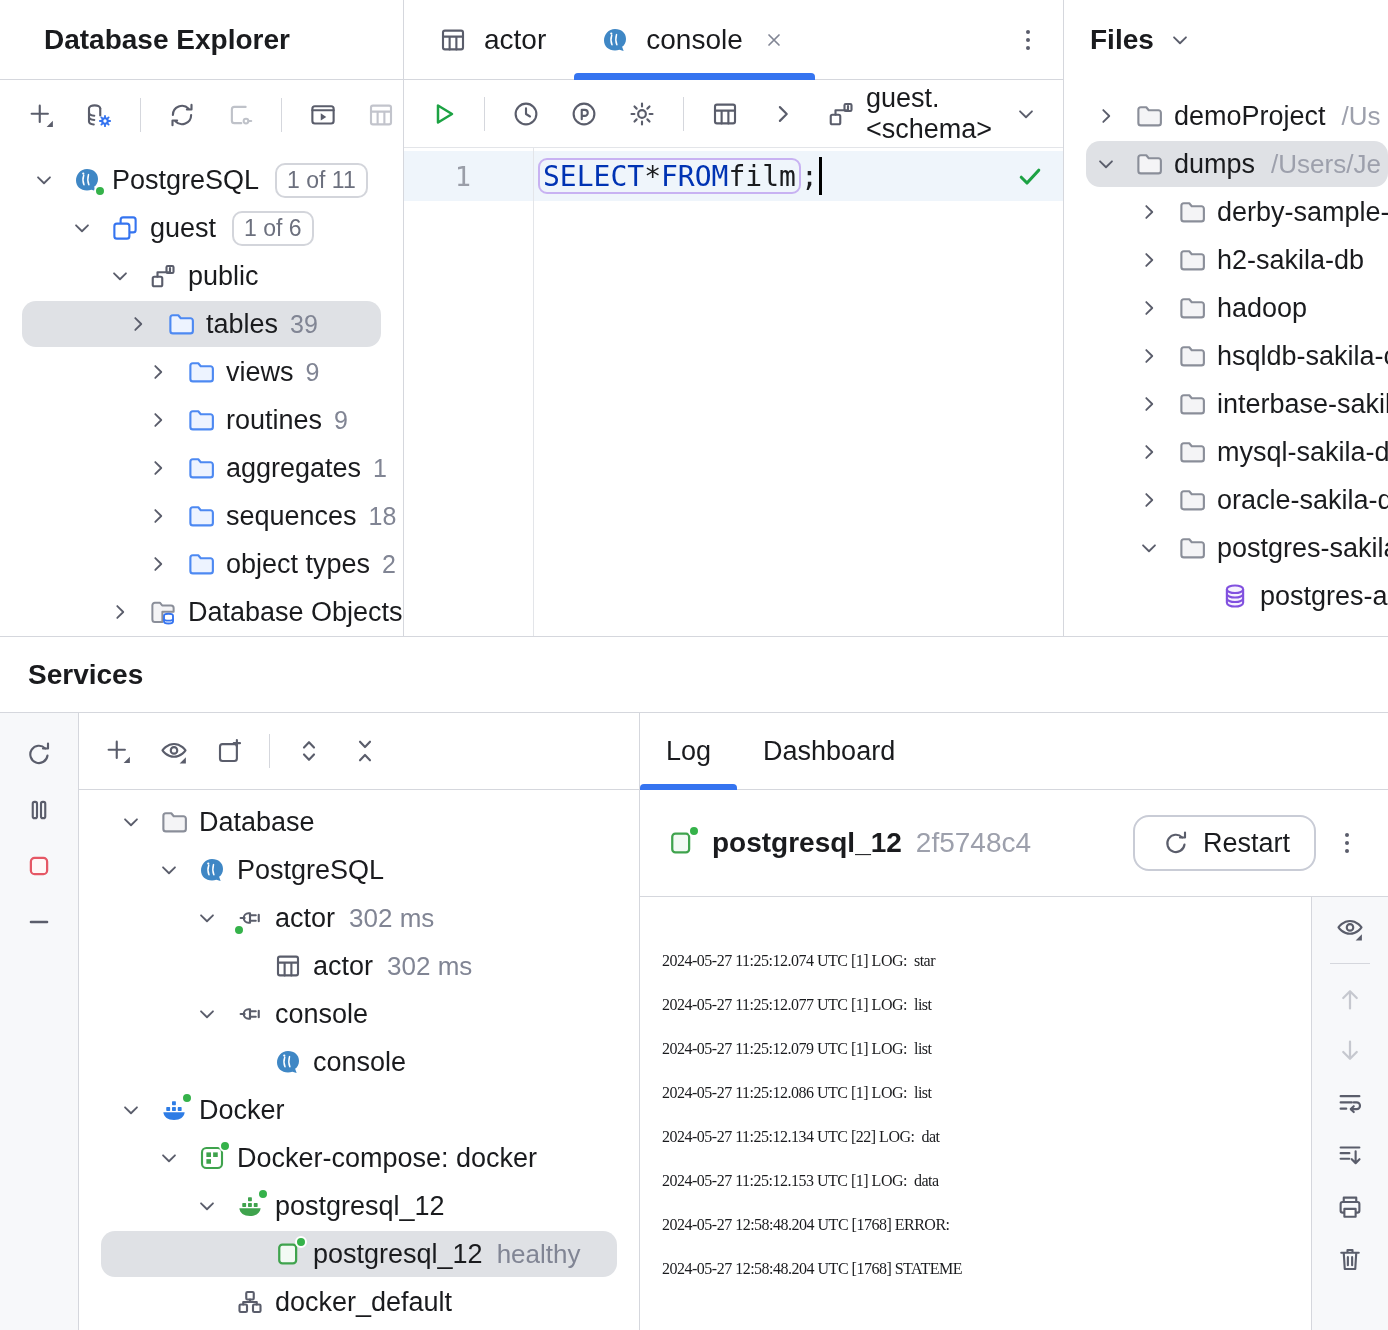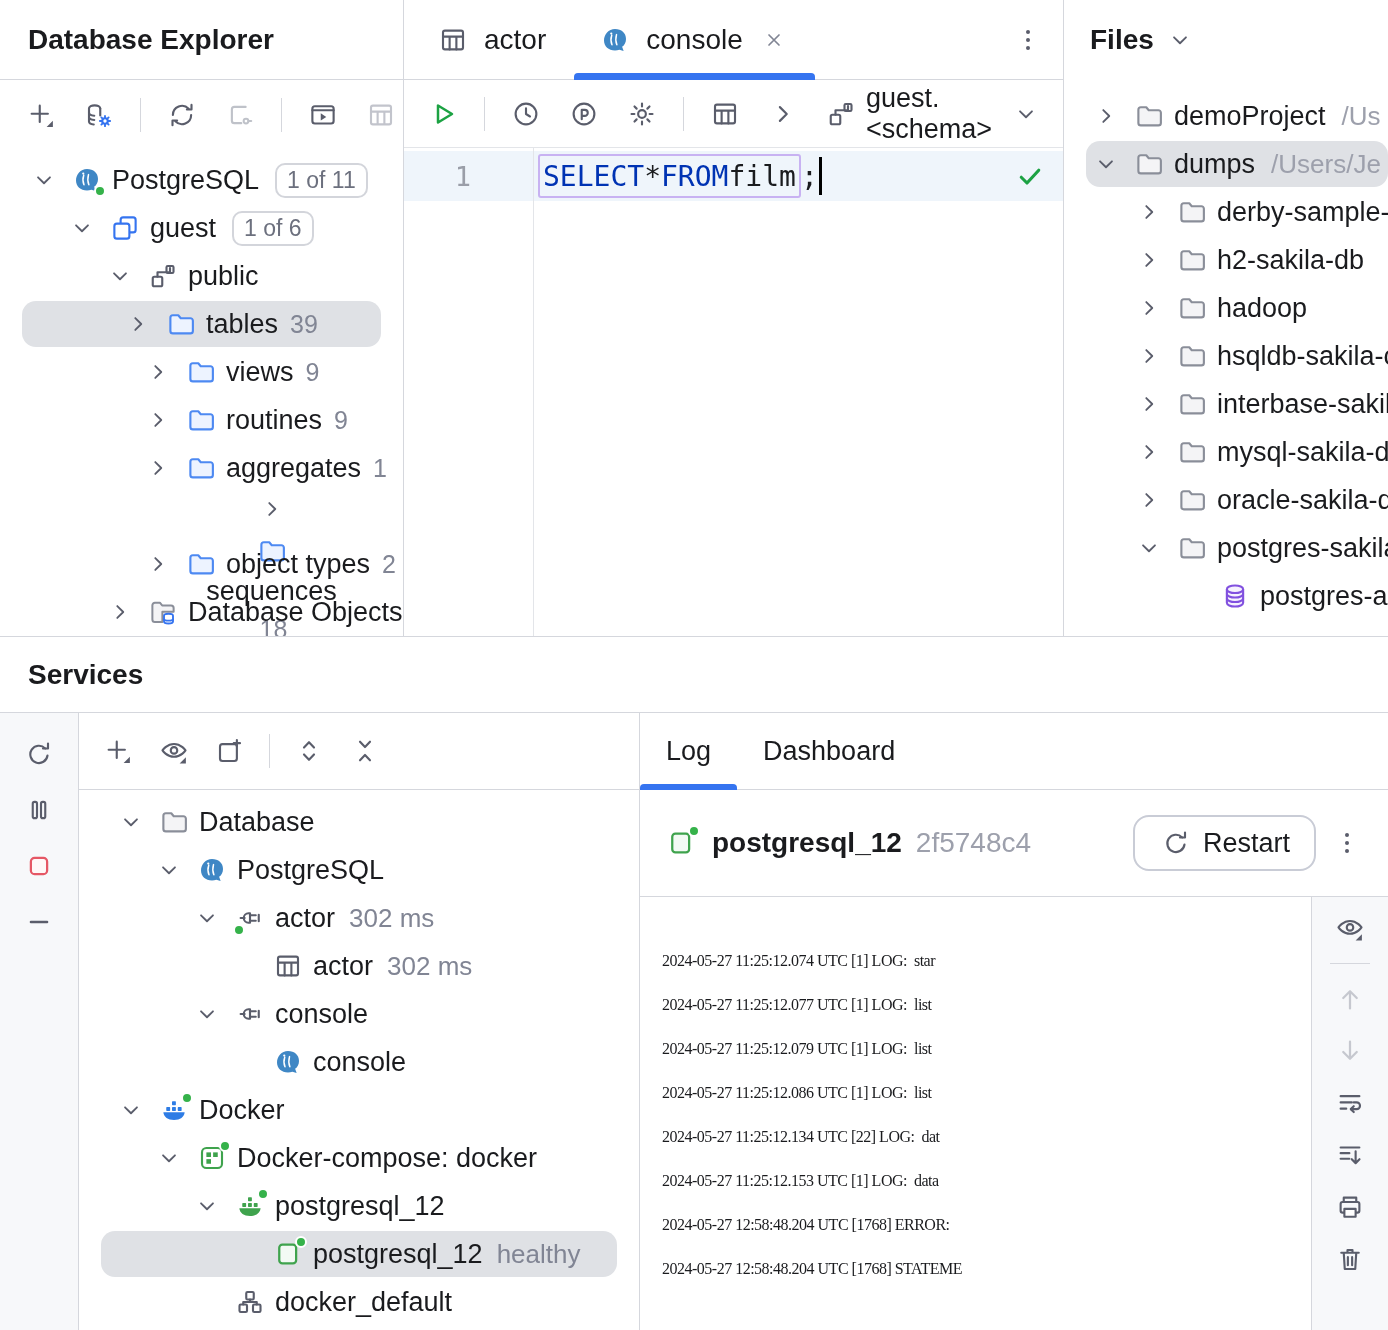--- a/index.html
+++ b/index.html
@@ -21,21 +21,21 @@
   .icon svg{width:30px;height:30px}
   .icon .dot{position:absolute;width:12px;height:12px;border-radius:50%;background:#35B24A;border:2px solid #fff}
   .dot.tr{top:-1px;right:-2px}.dot.br{bottom:0;right:-2px}.dot.bl{bottom:-1px;left:0}
   .chev{width:36px;height:34px;display:inline-flex;align-items:center;justify-content:center;flex:none}
   .chev svg{width:26px;height:26px}
   .vsep{width:1px;height:34px;background:var(--border);flex:none}
   .app{width:1388px;height:1330px;display:flex;flex-direction:column}
   
   .top{height:637px;display:flex;border-bottom:1px solid var(--border);min-height:0}
   .dbx{width:404px;flex:none;border-right:1px solid var(--border);display:flex;flex-direction:column;overflow:hidden}
-  .panel-header{height:80px;flex:none;display:flex;align-items:center;gap:12px;padding:0 28px;font-weight:700;font-size:28px}
+  .panel-header{height:80px;flex:none;display:flex;align-items:center;gap:12px;padding:0 44px;font-weight:700;font-size:28px}
   .dbx .panel-header{border-bottom:1px solid var(--border)}
   .dbx-toolbar{height:70px;flex:none;display:flex;align-items:center;gap:24px;padding:0 24px}
   .tree{flex:1;padding-top:6px;overflow:hidden}
   .row{height:48px;display:flex;align-items:center;gap:8px;white-space:nowrap;position:relative;z-index:0}
   .row.selected::before{content:"";position:absolute;left:22px;right:22px;top:1px;bottom:1px;background:var(--sel);border-radius:14px;z-index:-1}
   .files .row.selected::before{right:0;left:22px}
   .row .lbl{font-size:27px}
   .count{color:var(--gray);font-size:25px;margin-left:4px}
   .meta{color:var(--gray);font-size:26px;margin-left:6px}
   .path{color:var(--gray-lt);font-size:26px;margin-left:8px}
@@ -48,21 +48,21 @@
   .tab .tclose svg{width:24px;height:24px}
   .tabbar-kebab{margin-left:auto;align-self:center;margin-right:18px}
   .ed-toolbar{height:68px;flex:none;border-bottom:1px solid var(--border-lt);display:flex;align-items:center;gap:24px;padding:0 22px}
   .schema-switch{margin-left:auto;display:flex;align-items:center;gap:8px;font-size:27px}
   .schema-switch .chev{width:30px}
   .code{flex:1;position:relative;font-family:"DejaVu Sans Mono",monospace}
   .gutter-col{position:absolute;left:0;top:0;bottom:0;width:130px;border-right:1px solid var(--border-lt)}
   .line-hl{position:absolute;left:0;right:0;top:3px;height:50px;background:#EFF5FB}
   .line-num{position:absolute;left:0;top:3px;width:118px;height:50px;display:flex;align-items:center;justify-content:center;color:#9A9EA8;font-size:27px}
   .code-text{position:absolute;left:134px;top:3px;height:50px;display:flex;align-items:center;font-size:28px}
-  .stmt-box{display:inline-flex;align-items:center;border:2px solid #C8B2F2;border-radius:3px;padding:3px 3px;height:44px}
+  .stmt-box{display:inline-flex;align-items:center;border:2px solid #C8B2F2;border-radius:9px;padding:3px 3px;height:36px}
   .kw{color:#0033B3}
   .caret{display:inline-block;width:3px;height:38px;background:#000;margin-left:1px}
   .line-check{position:absolute;right:16px;top:11px}
   
   .files{flex:1;display:flex;flex-direction:column;min-width:0;overflow:hidden}
   .files .panel-header{padding-left:26px}
   .files .panel-header .chev{width:28px}
   .files .tree{padding-top:12px}
   
   .services{flex:1;display:flex;flex-direction:column;min-height:0}
@@ -241,21 +241,21 @@
               </svg>
             </span>
             <span class="icon">
               <svg viewBox="0 0 24 24">
                 <path d="M3.5 7a2 2 0 012-2h4.3l2 2.4h7.7a2 2 0 012 2v8.1a2 2 0 01-2 2h-14a2 2 0 01-2-2z" fill="#EDF3FF" stroke="#4D89F2" stroke-width="1.7" stroke-linejoin="round"></path>
               </svg>
             </span>
             <span class="lbl">aggregates</span>
             <span class="count">1</span>
           </div>
-          <div class="row" style="padding-left: 140px; flex-direction: column;">
+          <div class="row" style="padding-left: 140px;">
             <span class="chev">
               <svg viewBox="0 0 24 24">
                 <path d="M9.5 6.5l5.5 5.5-5.5 5.5" stroke="#5A5D6B" stroke-width="1.7" fill="none" stroke-linecap="round" stroke-linejoin="round"></path>
               </svg>
             </span>
             <span class="icon">
               <svg viewBox="0 0 24 24">
                 <path d="M3.5 7a2 2 0 012-2h4.3l2 2.4h7.7a2 2 0 012 2v8.1a2 2 0 01-2 2h-14a2 2 0 01-2-2z" fill="#EDF3FF" stroke="#4D89F2" stroke-width="1.7" stroke-linejoin="round"></path>
               </svg>
             </span>

